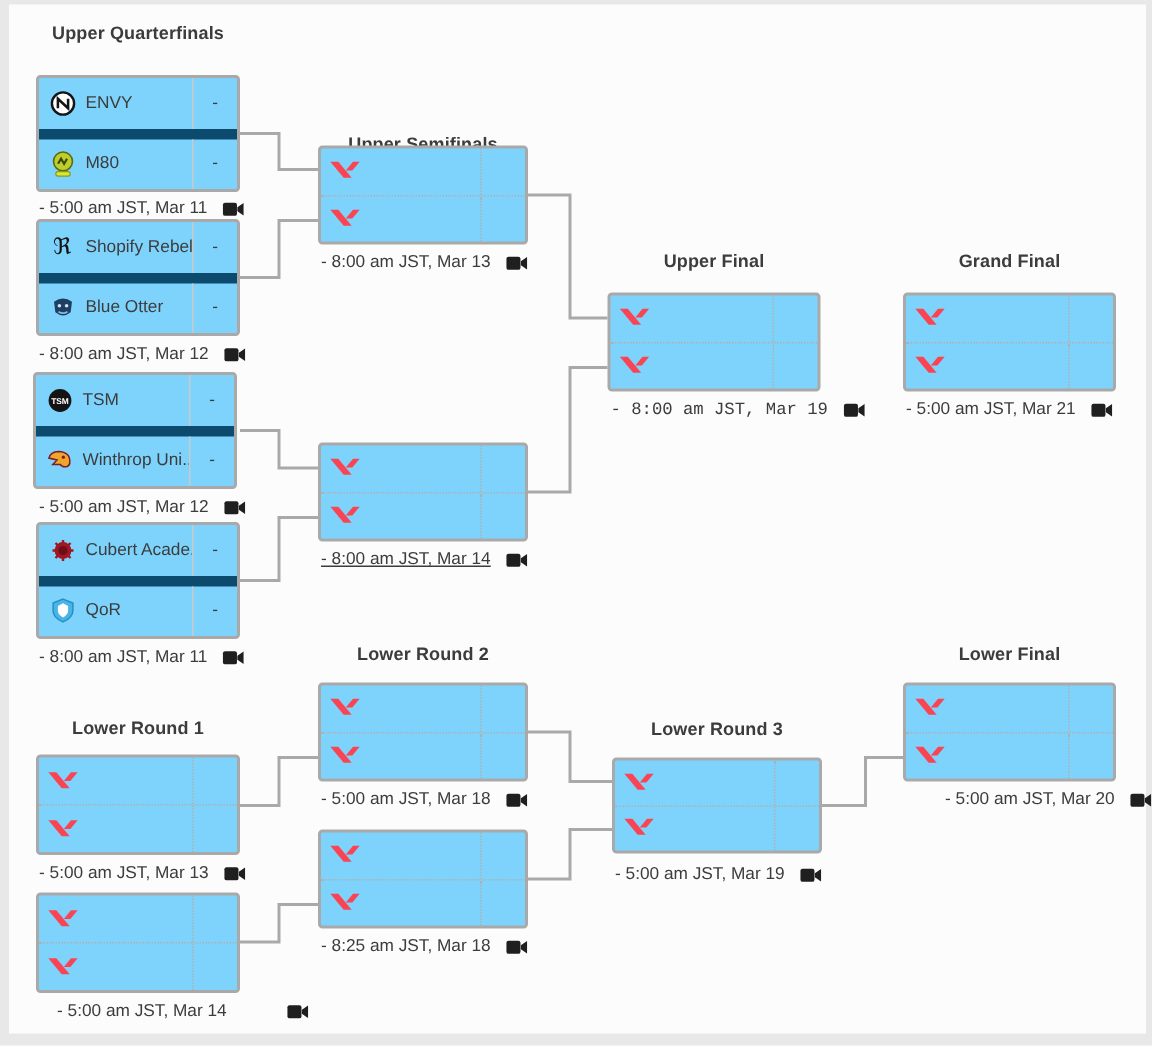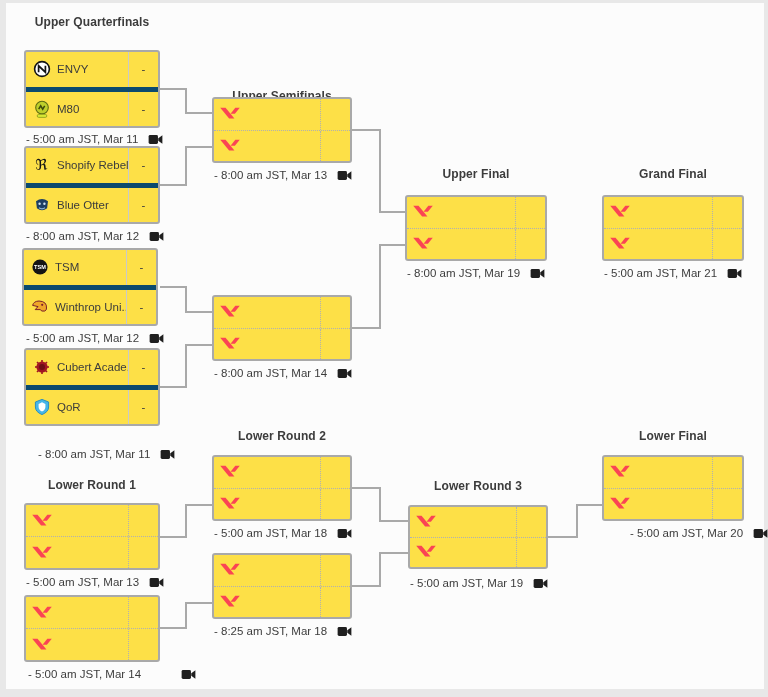--- a/index.html
+++ b/index.html
@@ -15,26 +15,26 @@
   }
   .connectors { position:absolute; left:0; top:0; z-index:1; }
   .connectors path { fill:none; stroke:#a9a9a9; stroke-width:2; }
 
   .round-label {
     position:absolute; transform:translateX(-50%);
     font-weight:bold; font-size:12px; color:#3c3c3c;
     white-space:nowrap; z-index:2; letter-spacing:0.1px;
   }
   .match {
-    position:absolute; background:#fde047;
+    position:absolute; background:#7dd3fc;
     border:2px solid #a9a9a9; border-radius:3px;
     box-sizing:border-box; display:flex; flex-direction:column; z-index:2;
   }
   .match .row { flex:1; display:flex; align-items:center; min-width:0; }
-  .match .row + .row { border-top:5px solid #0c4a6e; }
+  .match .row + .row { border-top:7px solid #0c4a6e; }
   .match.tbd .row + .row { border-top:1px dotted #b0b0b0; }
   .logo-cell { width:31px; flex:none; display:flex; align-items:center; justify-content:center; }
   .team-name {
     flex:1; font-size:11.5px; color:#3c3c3c;
     white-space:nowrap; overflow:hidden; text-overflow:clip;
   }
   .score-cell {
     width:29px; flex:none; align-self:stretch;
     border-left:1px solid #c9c9c9;
     display:flex; align-items:center; justify-content:center;
@@ -192,21 +192,21 @@
     <span class="logo-cell">
       <svg width="18" height="18" viewBox="0 0 18 18">
           <path d="M9 1.4 L15.6 4 V9 Q15.6 13.9 9 16.6 Q2.4 13.9 2.4 9 V4 Z" fill="#46b6e8" stroke="#2a8fc0" stroke-width="1"></path>
           <path d="M9 4.2 L12.4 6 V9 Q12.4 11.8 9 13.6 Q5.6 11.8 5.6 9 V6 Z" fill="#fff"></path>
         </svg>
     </span>
     <span class="team-name">QoR</span>
     <span class="score-cell">-</span>
   </div>
 </div>
-<div class="footer" style="left:38px;top:432px;margin-top:16px;">
+<div class="footer" style="left:26px;top:432px;">
   <span>- 8:00 am JST, Mar 11</span>
   <span class="cam">
       <svg width="15" height="11" viewBox="0 0 16 12">
         <rect x="0.5" y="1.2" width="10.2" height="9.6" rx="1.6" fill="#1f1f1f"></rect>
         <path d="M11 4.6 L15.5 1.4 V10.6 L11 7.4 Z" fill="#1f1f1f"></path>
       </svg>
     </span>
 </div>
 
 <div class="match tbd" style="left:212px;top:97px;width:140px;height:66px;">
@@ -256,21 +256,21 @@
     <span class="logo-cell val-ph">
       <svg width="22" height="16" viewBox="0 0 24 18" fill="#fa4454">
           <path d="M1 2 L11 14 H17 L7 2 Z"></path>
           <path d="M23 2 L17.5 8.6 H12.6 L18 2 Z"></path>
         </svg>
     </span>
     <span class="team-name"></span>
     <span class="score-cell"></span>
   </div>
 </div>
-<div class="footer" style="left:214px;top:367px;">
+<div class="footer" style="left:214px;top:367px;text-decoration:underline;">
   <span>- 8:00 am JST, Mar 14</span>
   <span class="cam">
       <svg width="15" height="11" viewBox="0 0 16 12">
         <rect x="0.5" y="1.2" width="10.2" height="9.6" rx="1.6" fill="#1f1f1f"></rect>
         <path d="M11 4.6 L15.5 1.4 V10.6 L11 7.4 Z" fill="#1f1f1f"></path>
       </svg>
     </span>
 </div>
 
 <div class="match tbd" style="left:405px;top:195px;width:142px;height:66px;">
@@ -288,21 +288,21 @@
     <span class="logo-cell val-ph">
       <svg width="22" height="16" viewBox="0 0 24 18" fill="#fa4454">
           <path d="M1 2 L11 14 H17 L7 2 Z"></path>
           <path d="M23 2 L17.5 8.6 H12.6 L18 2 Z"></path>
         </svg>
     </span>
     <span class="team-name"></span>
     <span class="score-cell"></span>
   </div>
 </div>
-<div class="footer" style="left:407px;top:267px;">
+<div class="footer" style="left:407px;top:267px;font-family:Liberation Mono, monospace;">
   <span>- 8:00 am JST, Mar 19</span>
   <span class="cam">
       <svg width="15" height="11" viewBox="0 0 16 12">
         <rect x="0.5" y="1.2" width="10.2" height="9.6" rx="1.6" fill="#1f1f1f"></rect>
         <path d="M11 4.6 L15.5 1.4 V10.6 L11 7.4 Z" fill="#1f1f1f"></path>
       </svg>
     </span>
 </div>
 
 <div class="match tbd" style="left:602px;top:195px;width:142px;height:66px;">
@@ -384,21 +384,21 @@
     <span class="logo-cell val-ph">
       <svg width="22" height="16" viewBox="0 0 24 18" fill="#fa4454">
           <path d="M1 2 L11 14 H17 L7 2 Z"></path>
           <path d="M23 2 L17.5 8.6 H12.6 L18 2 Z"></path>
         </svg>
     </span>
     <span class="team-name"></span>
     <span class="score-cell"></span>
   </div>
 </div>
-<div class="footer" style="left:28px;top:668px;gap:40px;">
+<div class="footer" style="left:38px;top:668px;gap:40px;">
   <span>- 5:00 am JST, Mar 14</span>
   <span class="cam">
       <svg width="15" height="11" viewBox="0 0 16 12">
         <rect x="0.5" y="1.2" width="10.2" height="9.6" rx="1.6" fill="#1f1f1f"></rect>
         <path d="M11 4.6 L15.5 1.4 V10.6 L11 7.4 Z" fill="#1f1f1f"></path>
       </svg>
     </span>
 </div>
 
 <div class="match tbd" style="left:212px;top:455px;width:140px;height:66px;">

